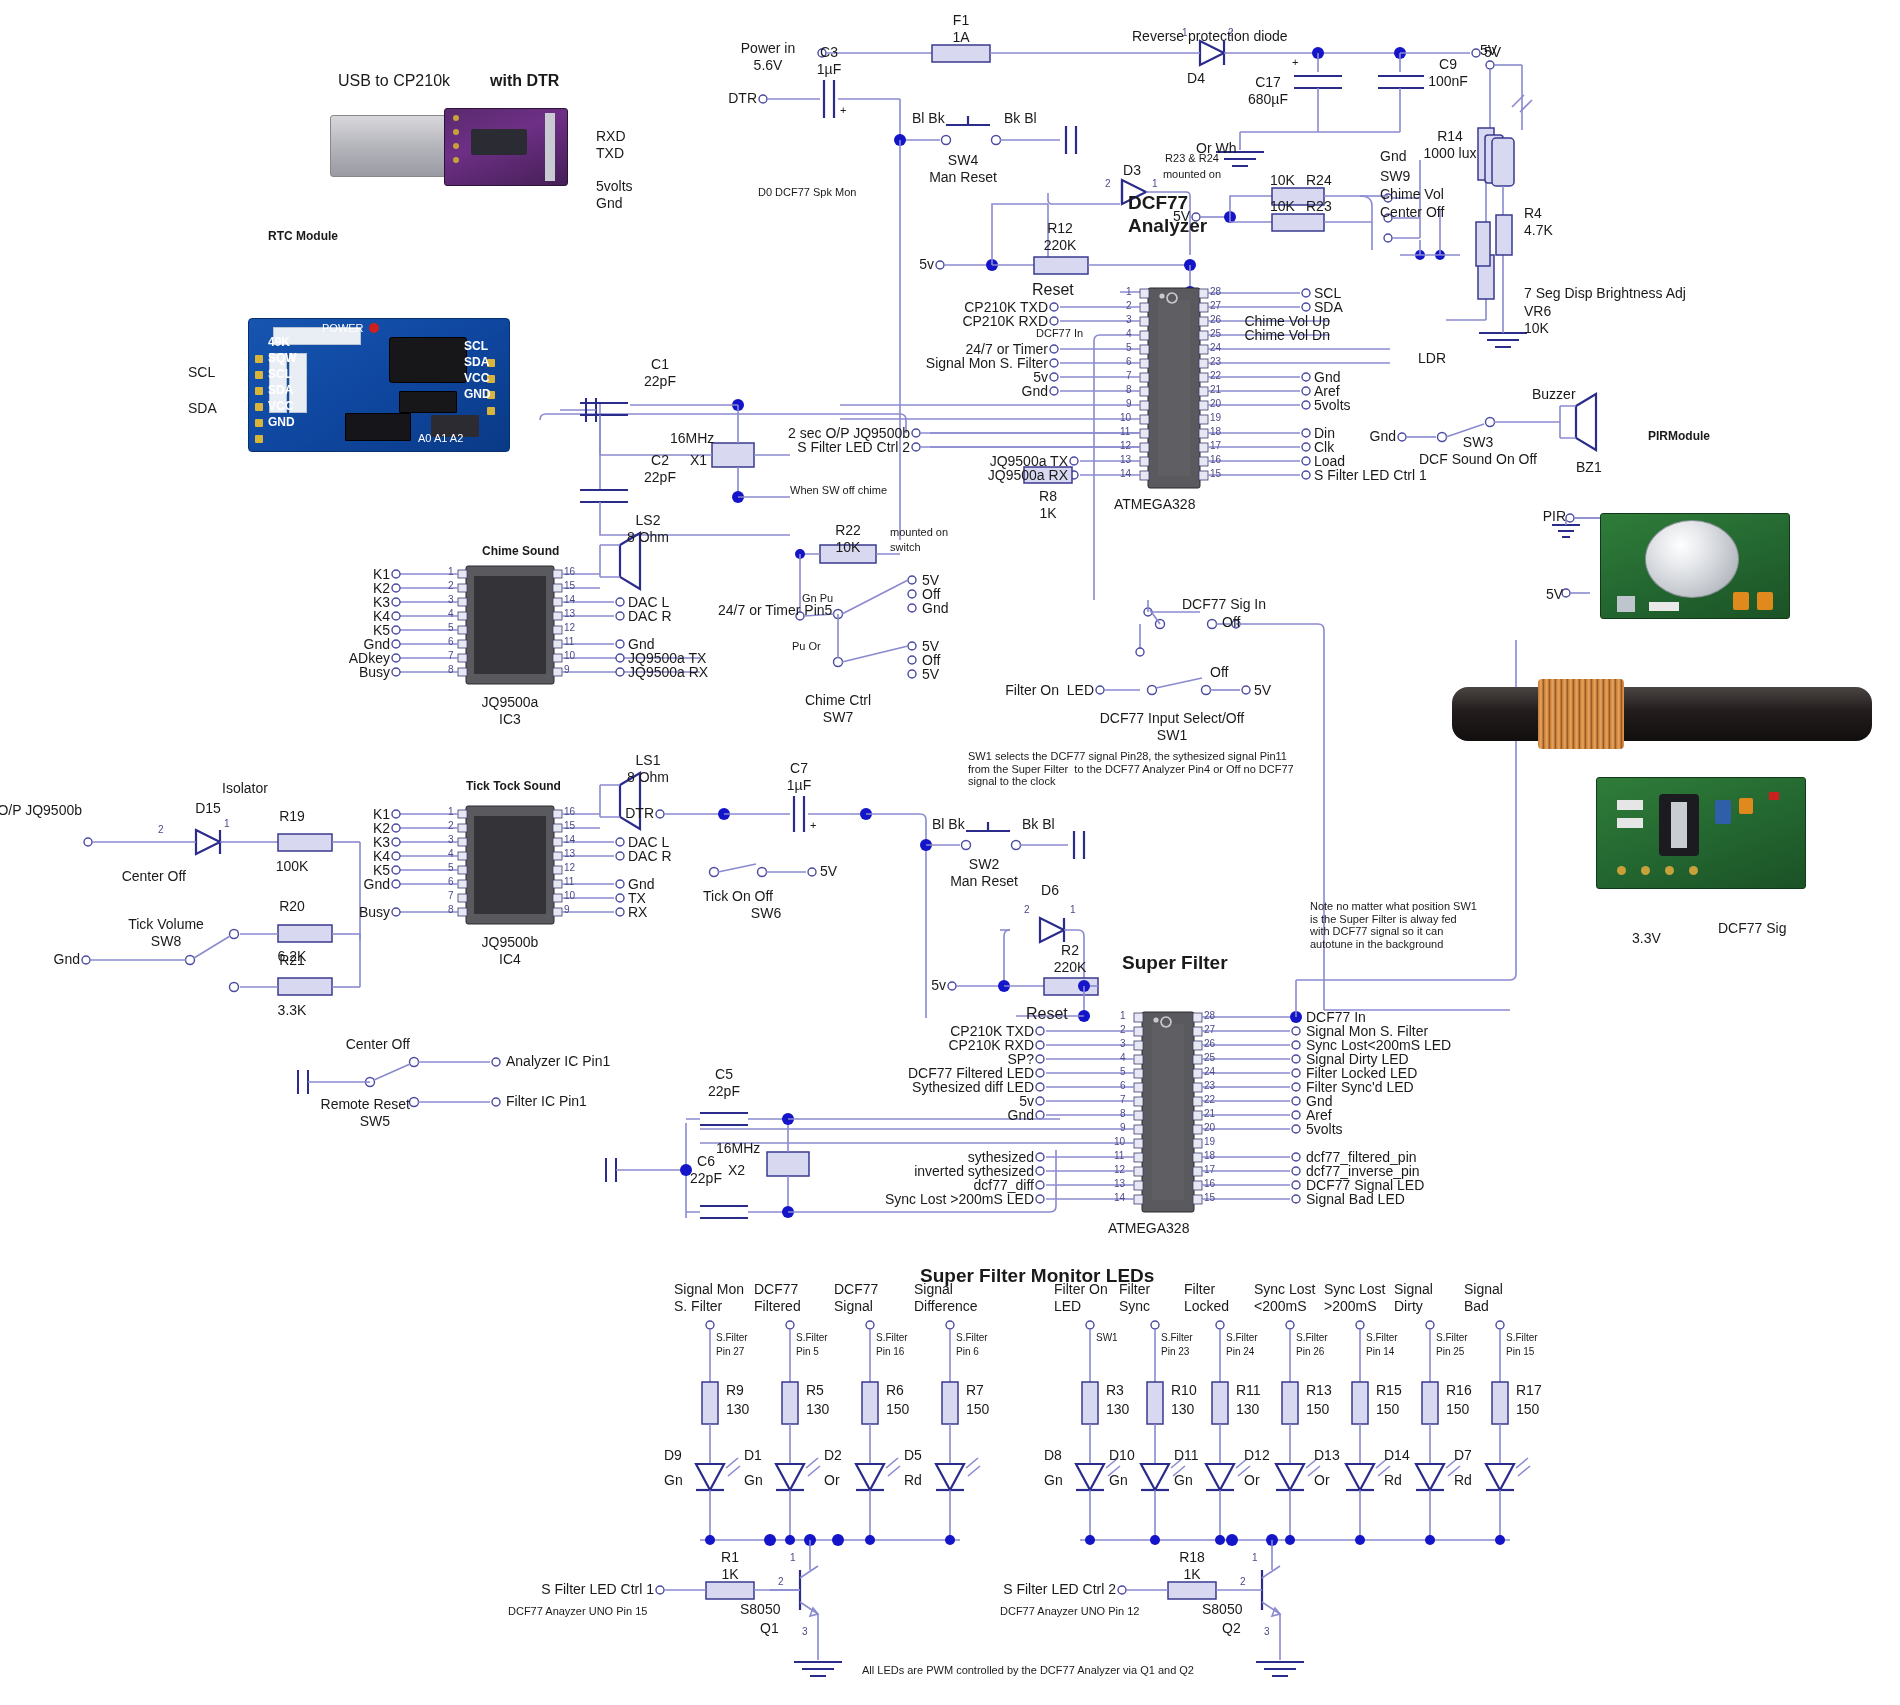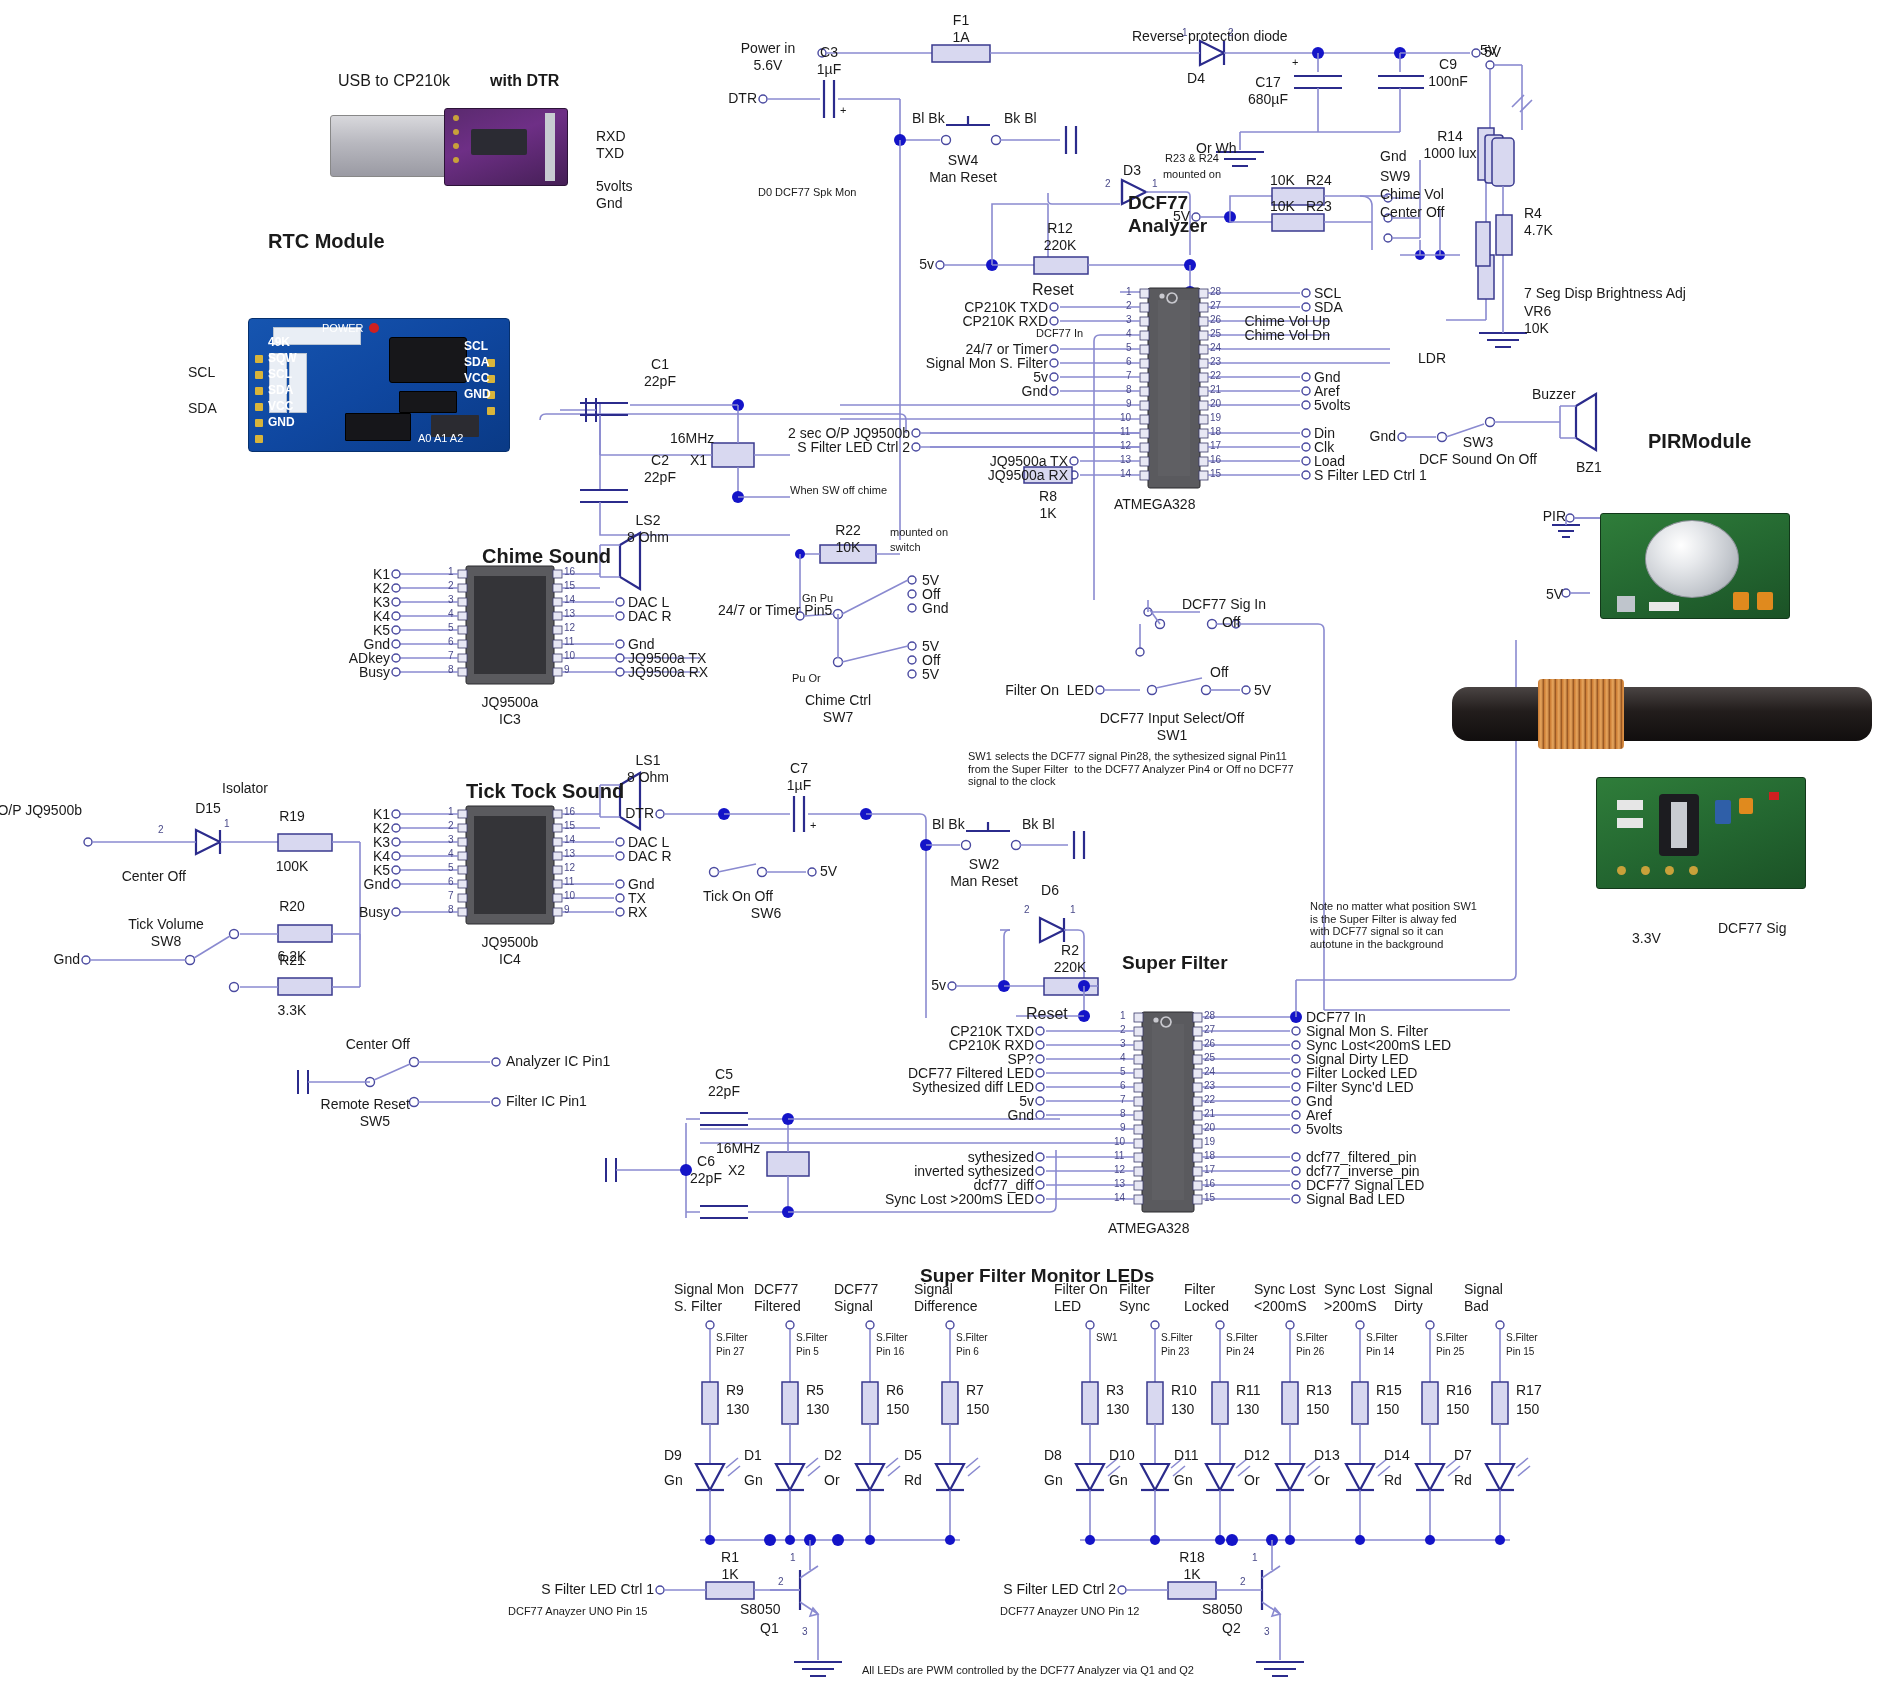--- a/index.html
+++ b/index.html
@@ -3,21 +3,21 @@
 <meta charset="utf-8">
 <style>
   html,body{margin:0;padding:0;background:#ffffff;}
   body{width:1900px;height:1705px;position:relative;font-family:"Liberation Sans",sans-serif;color:#000;}
   #root{position:relative;width:1900px;height:1705px;overflow:hidden;}
   svg#wires{position:absolute;left:0;top:0;width:1900px;height:1705px;}
   .lbl{position:absolute;font-size:14px;line-height:1.15;white-space:pre;color:#1a1a1a;}
   .lbl.sm{font-size:11px;}
   .lbl.xs{font-size:10px;}
   .lbl.md{font-size:16px;}
-  .lbl.big{font-size:20px;}
+  .lbl.big{font-size:12px;}
   .lbl.huge{font-size:19px;font-weight:bold;}
   .lbl.b{font-weight:bold;}
   .lbl.c{text-align:center;transform:translateX(-50%);}
   .lbl.r{text-align:center;transform:translateX(-100%);}
   .lbl.pin{font-size:10px;color:#4a4a8a;}
   
   .photo{position:absolute;border-radius:3px;}
   .usb{background:linear-gradient(180deg,#d8d8dc 0%,#b8b8bf 45%,#9a9aa3 100%);border:1px solid #888;}
   .usbpcb{background:linear-gradient(160deg,#5a2a6e 0%,#6e2f86 40%,#451f56 100%);border:1px solid #2c1338;}
   .rtc{background:linear-gradient(150deg,#1655b0 0%,#0f47a0 50%,#0a3a86 100%);border:1px solid #06306e;border-radius:4px;}
@@ -998,21 +998,21 @@
 <div class="lbl pin" style="left:564px;top:622px;">12</div>
 <div class="lbl pin" style="left:564px;top:636px;">11</div>
 <div class="lbl pin" style="left:564px;top:650px;">10</div>
 <div class="lbl pin" style="left:564px;top:664px;">9</div>
 
 <div class="lbl c" style="left:848px;top:522px;">R22</div>
 <div class="lbl c" style="left:848px;top:539px;">10K</div>
 <div class="lbl sm" style="left:890px;top:526px;">mounted on</div>
 <div class="lbl sm" style="left:890px;top:541px;">switch</div>
 <div class="lbl sm" style="left:802px;top:592px;">Gn Pu</div>
-<div class="lbl sm" style="left:792px;top:672px;">Pu Or</div>
+<div class="lbl sm" style="left:792px;top:640px;">Pu Or</div>
 <div class="lbl" style="left:718px;top:602px;">24/7 or Timer Pin5</div>
 <div class="lbl" style="left:922px;top:572px;">5V</div>
 <div class="lbl" style="left:922px;top:586px;">Off</div>
 <div class="lbl" style="left:922px;top:600px;">Gnd</div>
 <div class="lbl" style="left:922px;top:638px;">5V</div>
 <div class="lbl" style="left:922px;top:652px;">Off</div>
 <div class="lbl" style="left:922px;top:666px;">5V</div>
 <div class="lbl c" style="left:838px;top:692px;">Chime Ctrl</div>
 <div class="lbl c" style="left:838px;top:709px;">SW7</div>
 

